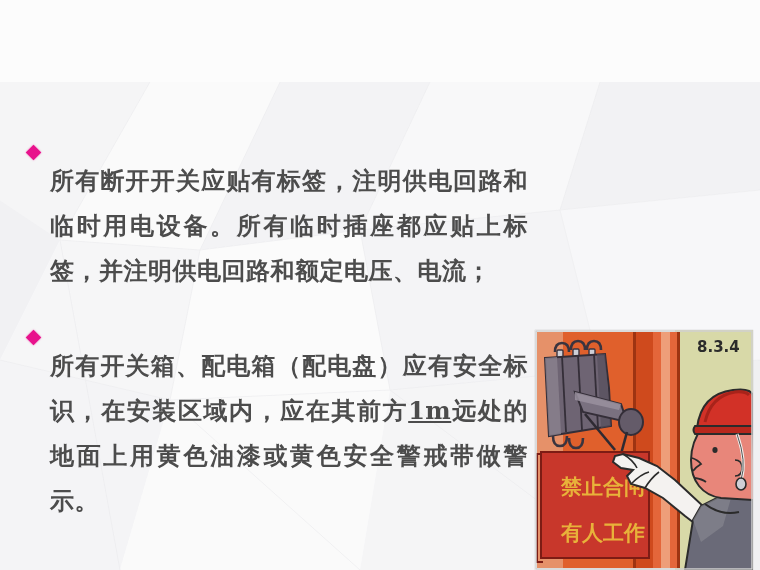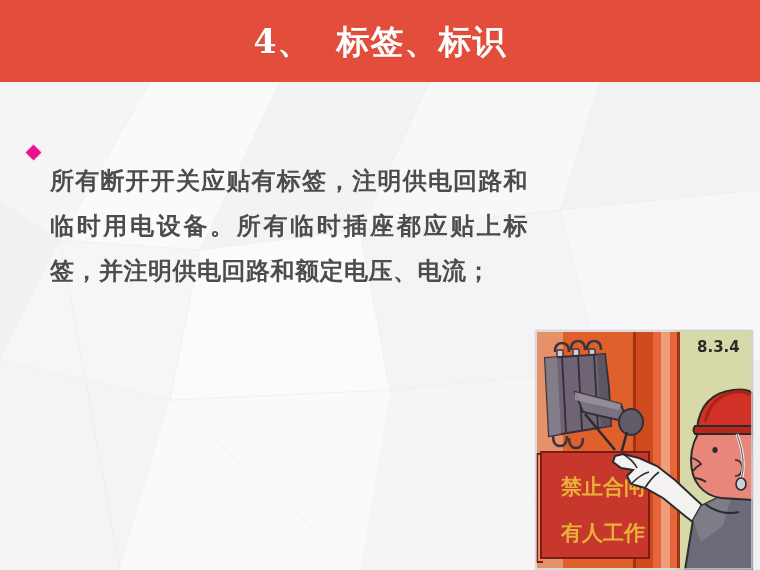--- a/index.html
+++ b/index.html
@@ -138,31 +138,32 @@
     <g opacity="0.55" fill="none" stroke="#e9e9ec" stroke-width="1">
       <polyline points="60,240 200,250 360,230 560,210 760,190"></polyline>
       <polyline points="0,360 170,400 390,390 600,370 760,360"></polyline>
       <polyline points="150,82 60,240 120,570"></polyline>
       <polyline points="280,82 200,250 170,400 360,570"></polyline>
       <polyline points="430,82 360,230 390,390 630,570"></polyline>
       <polyline points="600,82 560,210 600,370"></polyline>
     </g>
   </svg>
 
-  <div id="title-bar">
-    <div id="title-text">4、  标签、标识</div>
-  </div>
 
   <div id="content">
 
     <div class="bullet-block" id="bullet-1">
       <span class="bullet-marker"></span>
       <p class="bullet-text"><span>所有断开开关应贴有标签，注明供电回路和临时用电设备。所有临时插座都应贴上标签，并注明供电回路和额定电压、电流；</span></p>
     </div>
 
+    <div class="bullet-block" id="bullet-2">
+      <span class="bullet-marker"></span>
+      <p class="bullet-text"><span>所有开关箱、配电箱（配电盘）应有安全标识，在安装区域内，应在其前方</span><span class="u-underline">1m</span><span>远处的地面上用黄色油漆或黄色安全警戒带做警示。</span></p>
+    </div>
 
   </div>
 
   <div id="illustration">
     <svg width="218" height="240" viewBox="0 0 218 240">
 
       <rect x="0" y="0" width="218" height="240" fill="#ffffff"></rect>
 
       <rect x="140" y="0" width="78" height="240" fill="#d8d9a8"></rect>
 

